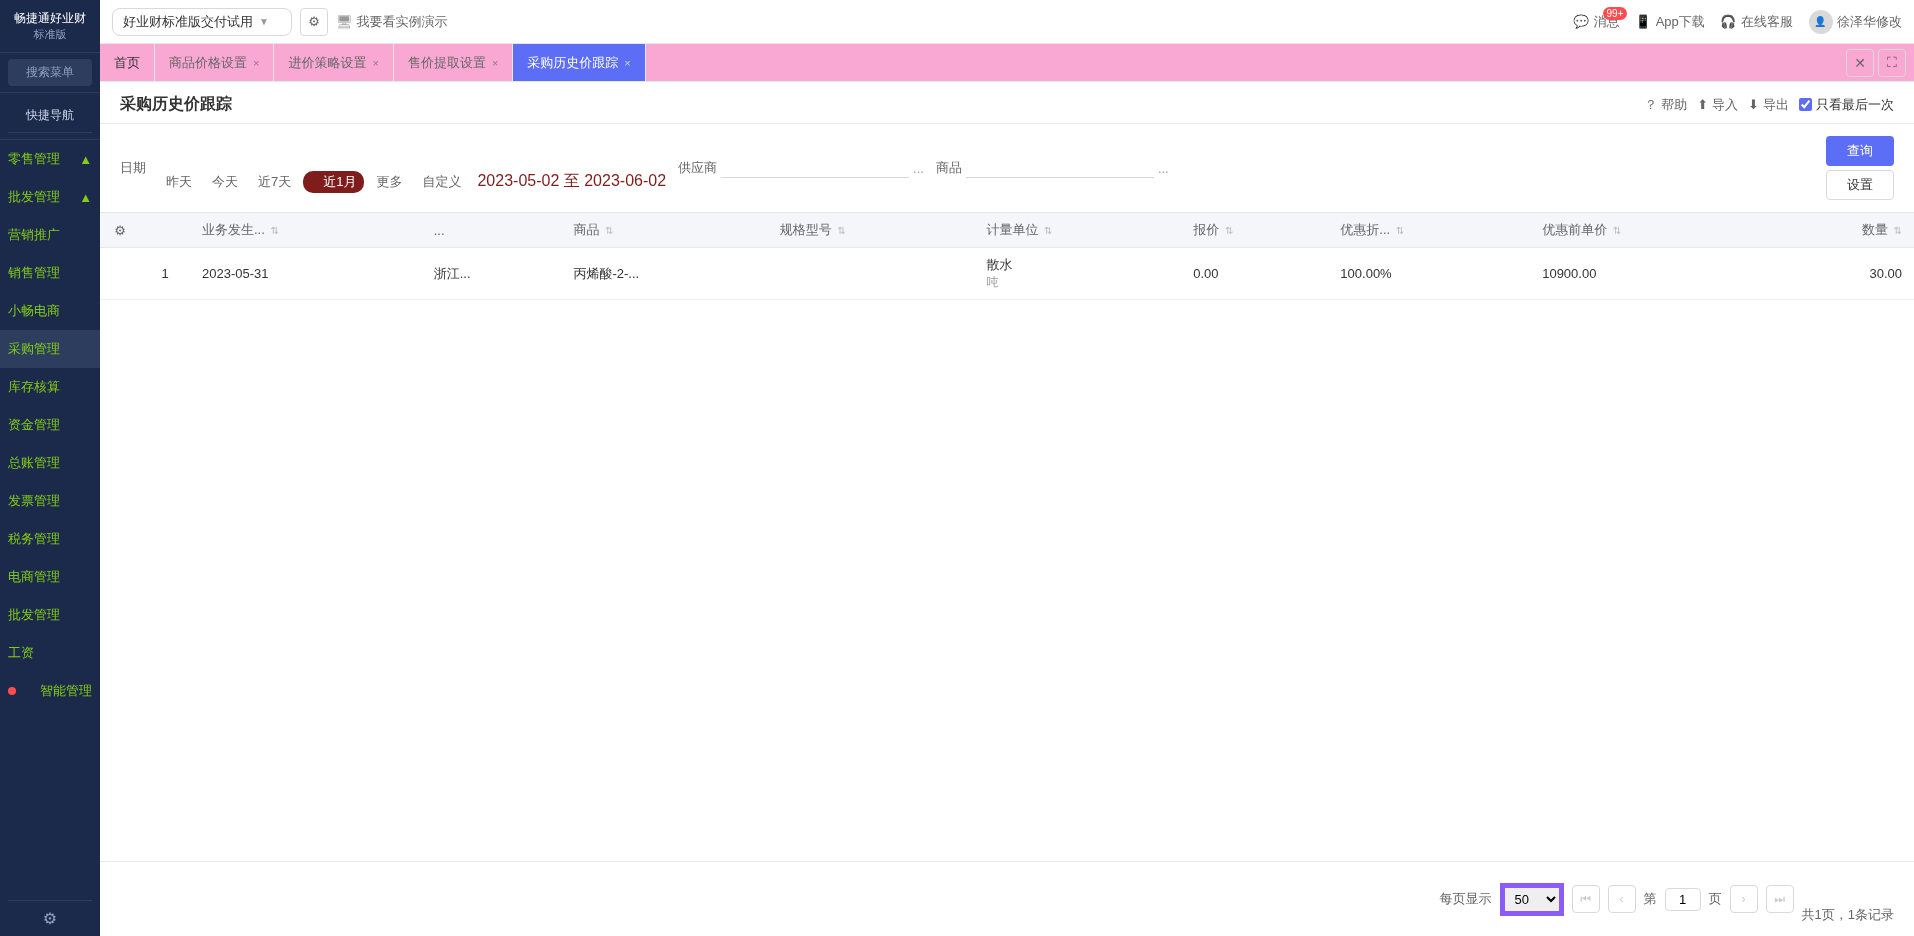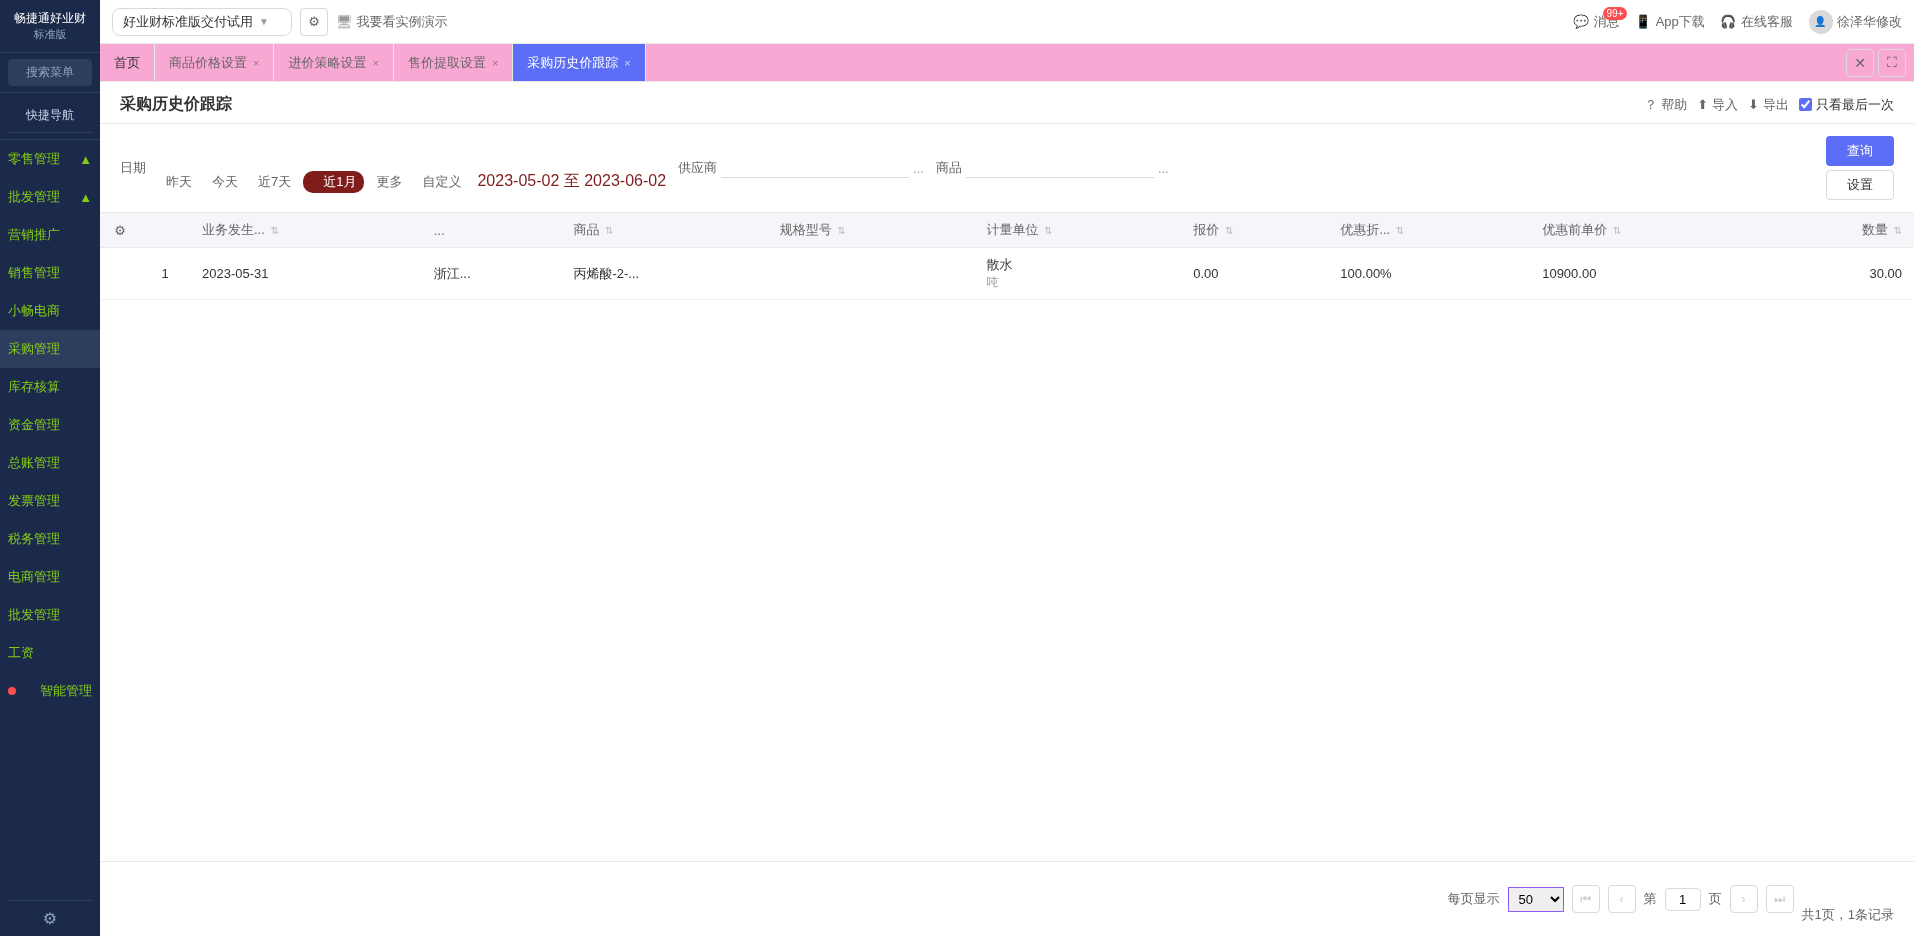--- a/index.html
+++ b/index.html
@@ -82,21 +82,21 @@
     thead th .sort-icon { color: #bbb; margin-left: 2px; font-size: 10px; }
     tbody tr { border-bottom: 1px solid #f0f0f0; }
     tbody td { padding: 8px 12px; color: #333; white-space: nowrap; }
     .col-index { width: 50px; text-align: center; }
     .col-settings { width: 40px; text-align: center; }
     .gear-icon { color: #666; cursor: pointer; }
 
     
     .pagination { background: #fff; padding: 12px 20px; border-top: 1px solid #e8e8e8; display: flex; align-items: center; justify-content: flex-end; gap: 8px; }
     .pagination-label { color: #666; font-size: 13px; }
-    .pagination-select { border: 1px solid #8b5cf6; border-radius: 0; padding: 3px 6px; font-size: 13px; }
+    .pagination-select { border: 5px solid #8b5cf6; border-radius: 0; padding: 3px 6px; font-size: 13px; }
     .pagination-btn { width: 28px; height: 28px; border: 1px solid #d9d9d9; border-radius: 4px; display: flex; align-items: center; justify-content: center; cursor: pointer; color: #666; font-size: 12px; background: #fff; }
     .pagination-btn:disabled, .pagination-btn.disabled { color: #ccc; cursor: not-allowed; }
     .pagination-input { width: 36px; border: 1px solid #d9d9d9; border-radius: 4px; padding: 3px 6px; text-align: center; font-size: 13px; }
     .pagination-info { color: #666; font-size: 13px; margin-top: 32px; }
     .pagination-page-label { color: #666; font-size: 13px; }
   </style>
 </head>
 <body>
 
 <div class="sidebar">

